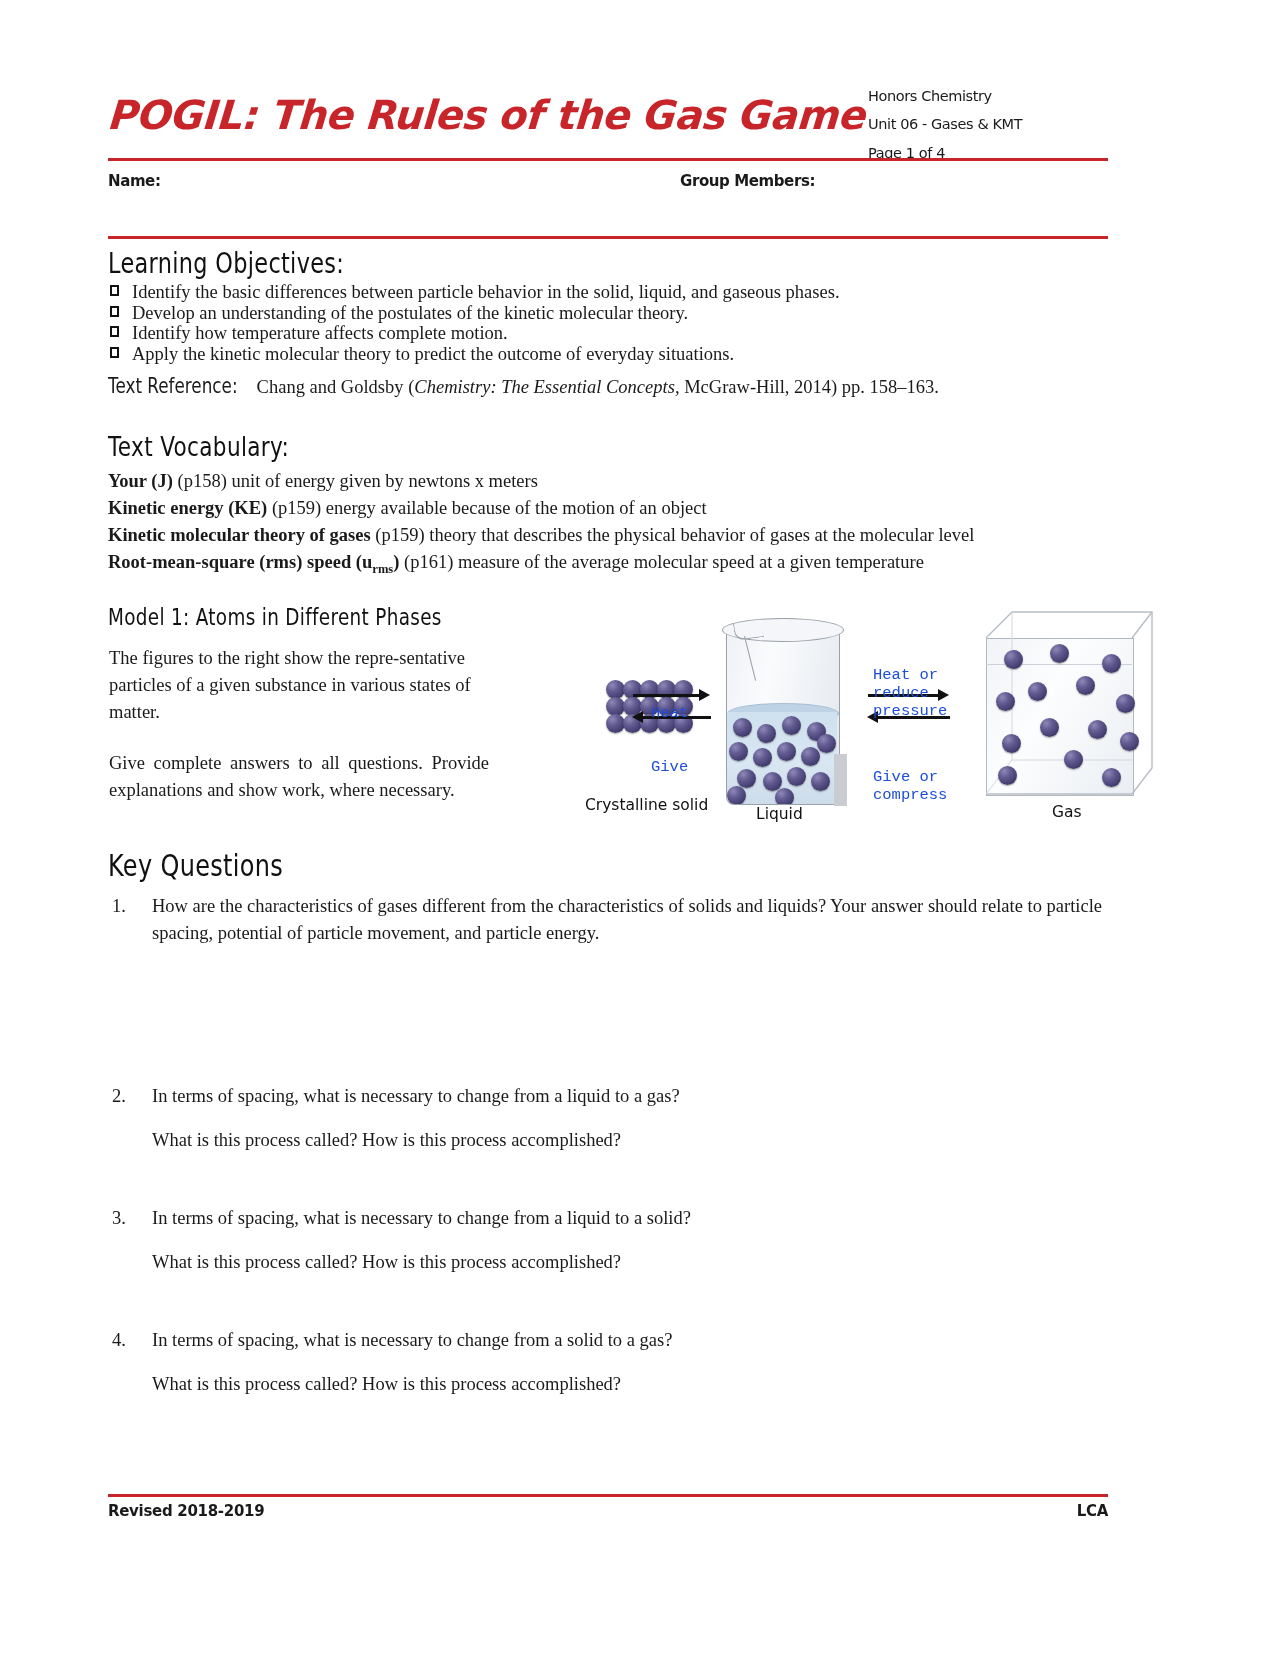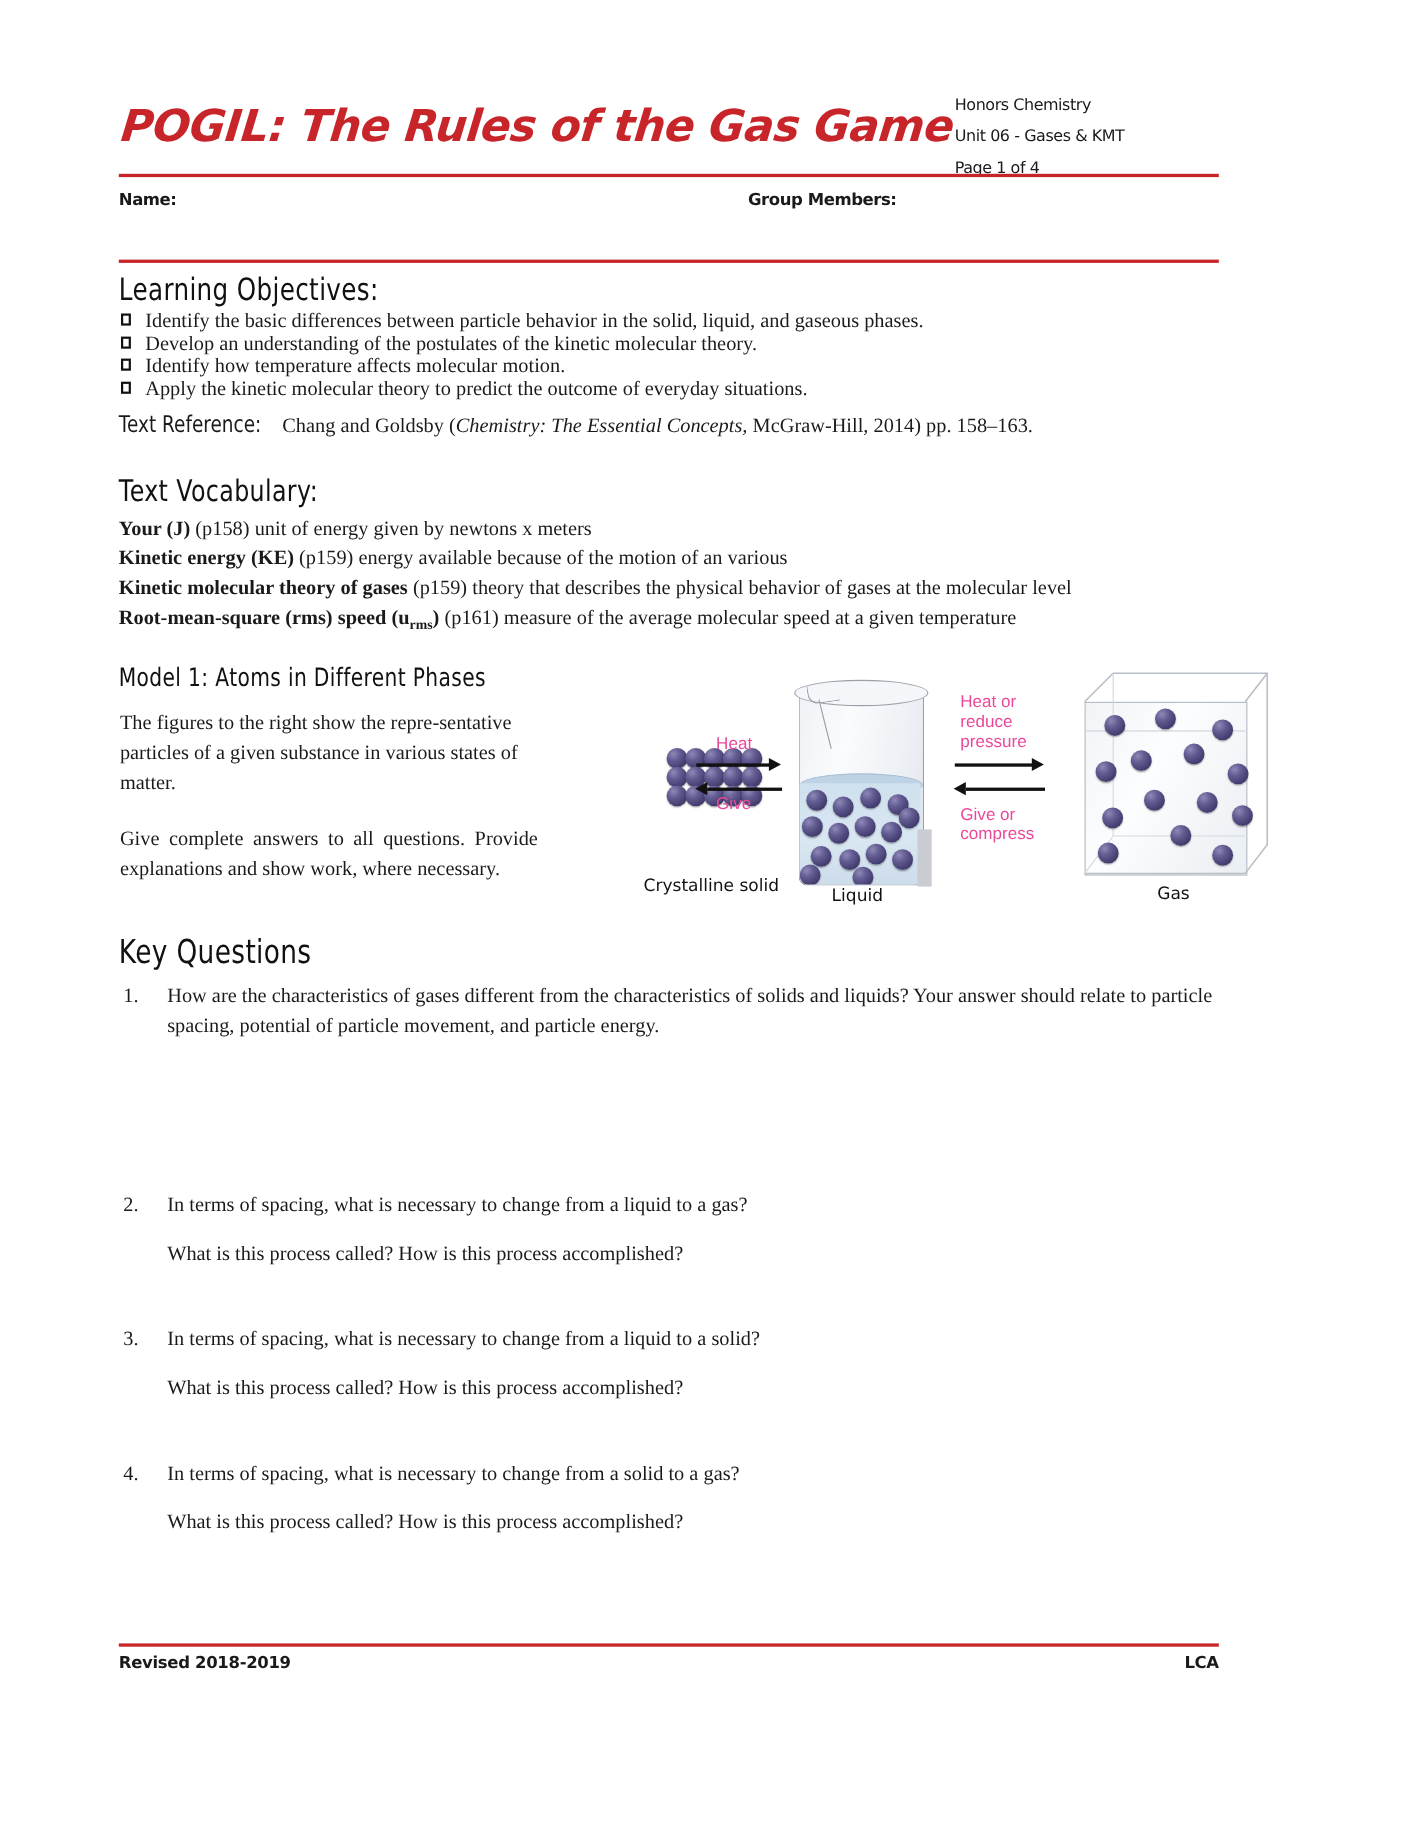--- a/index.html
+++ b/index.html
@@ -184,25 +184,26 @@
   }
   .fig-caption {
     position: absolute;
     font-family: "DejaVu Sans", sans-serif;
     font-size: 15.5px;
     color: #111;
     white-space: nowrap;
   }
   .fig-arrowlabel {
     position: absolute;
-    font-family: Liberation Sans, sans-serif;
+    font-family: Liberation Mono, monospace;
     font-size: 15.5px;
-    color: #ec4899;
+    color: #1d4ed8;
     white-space: nowrap;
     line-height: 18px;
+    margin-top: 36px;
   }
 
   
   .lattice { position: absolute; left: 113px; top: 72px; }
   .ball {
     position: absolute;
     border-radius: 50%;
     background: radial-gradient(circle at 33% 28%, #8f89b8 0%, #635d93 32%, #4a4478 62%, #2f2a52 100%);
     box-shadow: 0 1px 1.5px rgba(0,0,0,0.35);
   }
@@ -359,21 +360,21 @@
       <div class="obj-item">
         <span class="chk"></span>
         <span>Identify the basic differences between particle behavior in the solid, liquid, and gaseous phases.</span>
       </div>
       <div class="obj-item">
         <span class="chk"></span>
         <span>Develop an understanding of the postulates of the kinetic molecular theory.</span>
       </div>
       <div class="obj-item">
         <span class="chk"></span>
-        <span>Identify how temperature affects molecular motion.</span>
+        <span>Identify how temperature affects complete motion.</span>
       </div>
       <div class="obj-item">
         <span class="chk"></span>
         <span>Apply the kinetic molecular theory to predict the outcome of everyday situations.</span>
       </div>
     </div>
 
     <div class="textref">
       <span class="lbl">Text Reference:</span>
       <span>Chang and Goldsby (</span><em>Chemistry: The Essential Concepts,</em><span> McGraw-Hill, 2014) pp. 158–163.</span>
@@ -385,21 +386,21 @@
 
     <div class="vocab">
       <div>
         <span class="term">Your (J)</span>
         <span>(p158)</span>
         <span>unit of energy given by newtons x meters</span>
       </div>
       <div>
         <span class="term">Kinetic energy (KE)</span>
         <span>(p159)</span>
-        <span>energy available because of the motion of an various</span>
+        <span>energy available because of the motion of an object</span>
       </div>
       <div>
         <span class="term">Kinetic molecular theory of gases</span>
         <span>(p159)</span>
         <span>theory that describes the physical behavior of gases at the molecular level</span>
       </div>
       <div>
         <span class="term"><span>Root-mean-square (rms) speed (u</span><sub>rms</sub><span>)</span></span>
         <span>(p161)</span>
         <span>measure of the average molecular speed at a given temperature</span>

